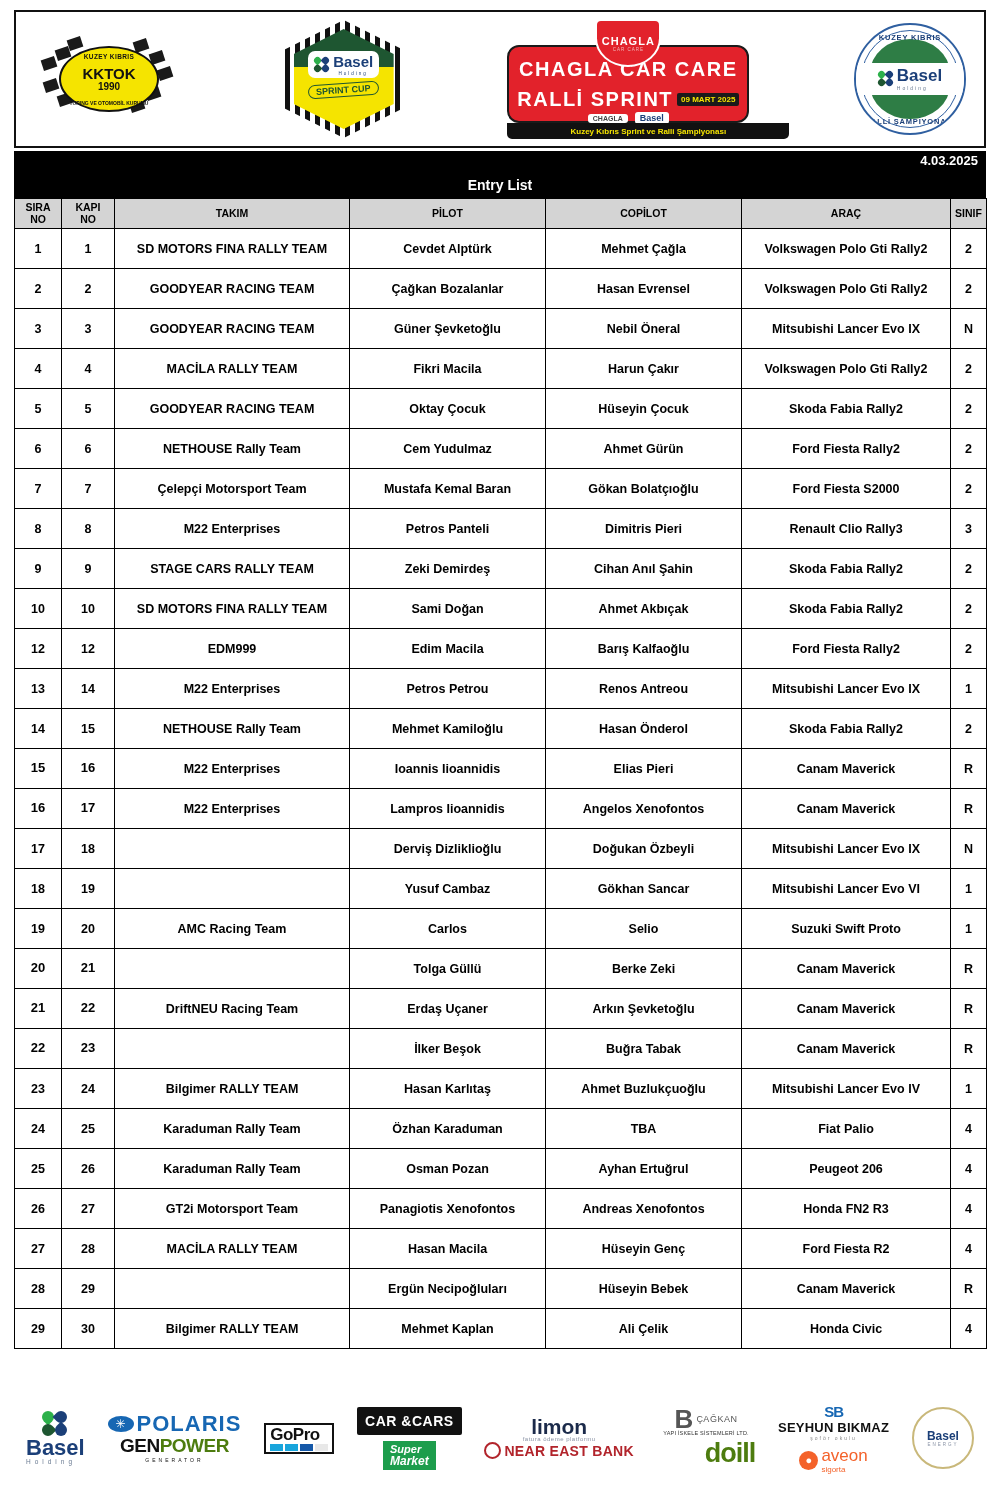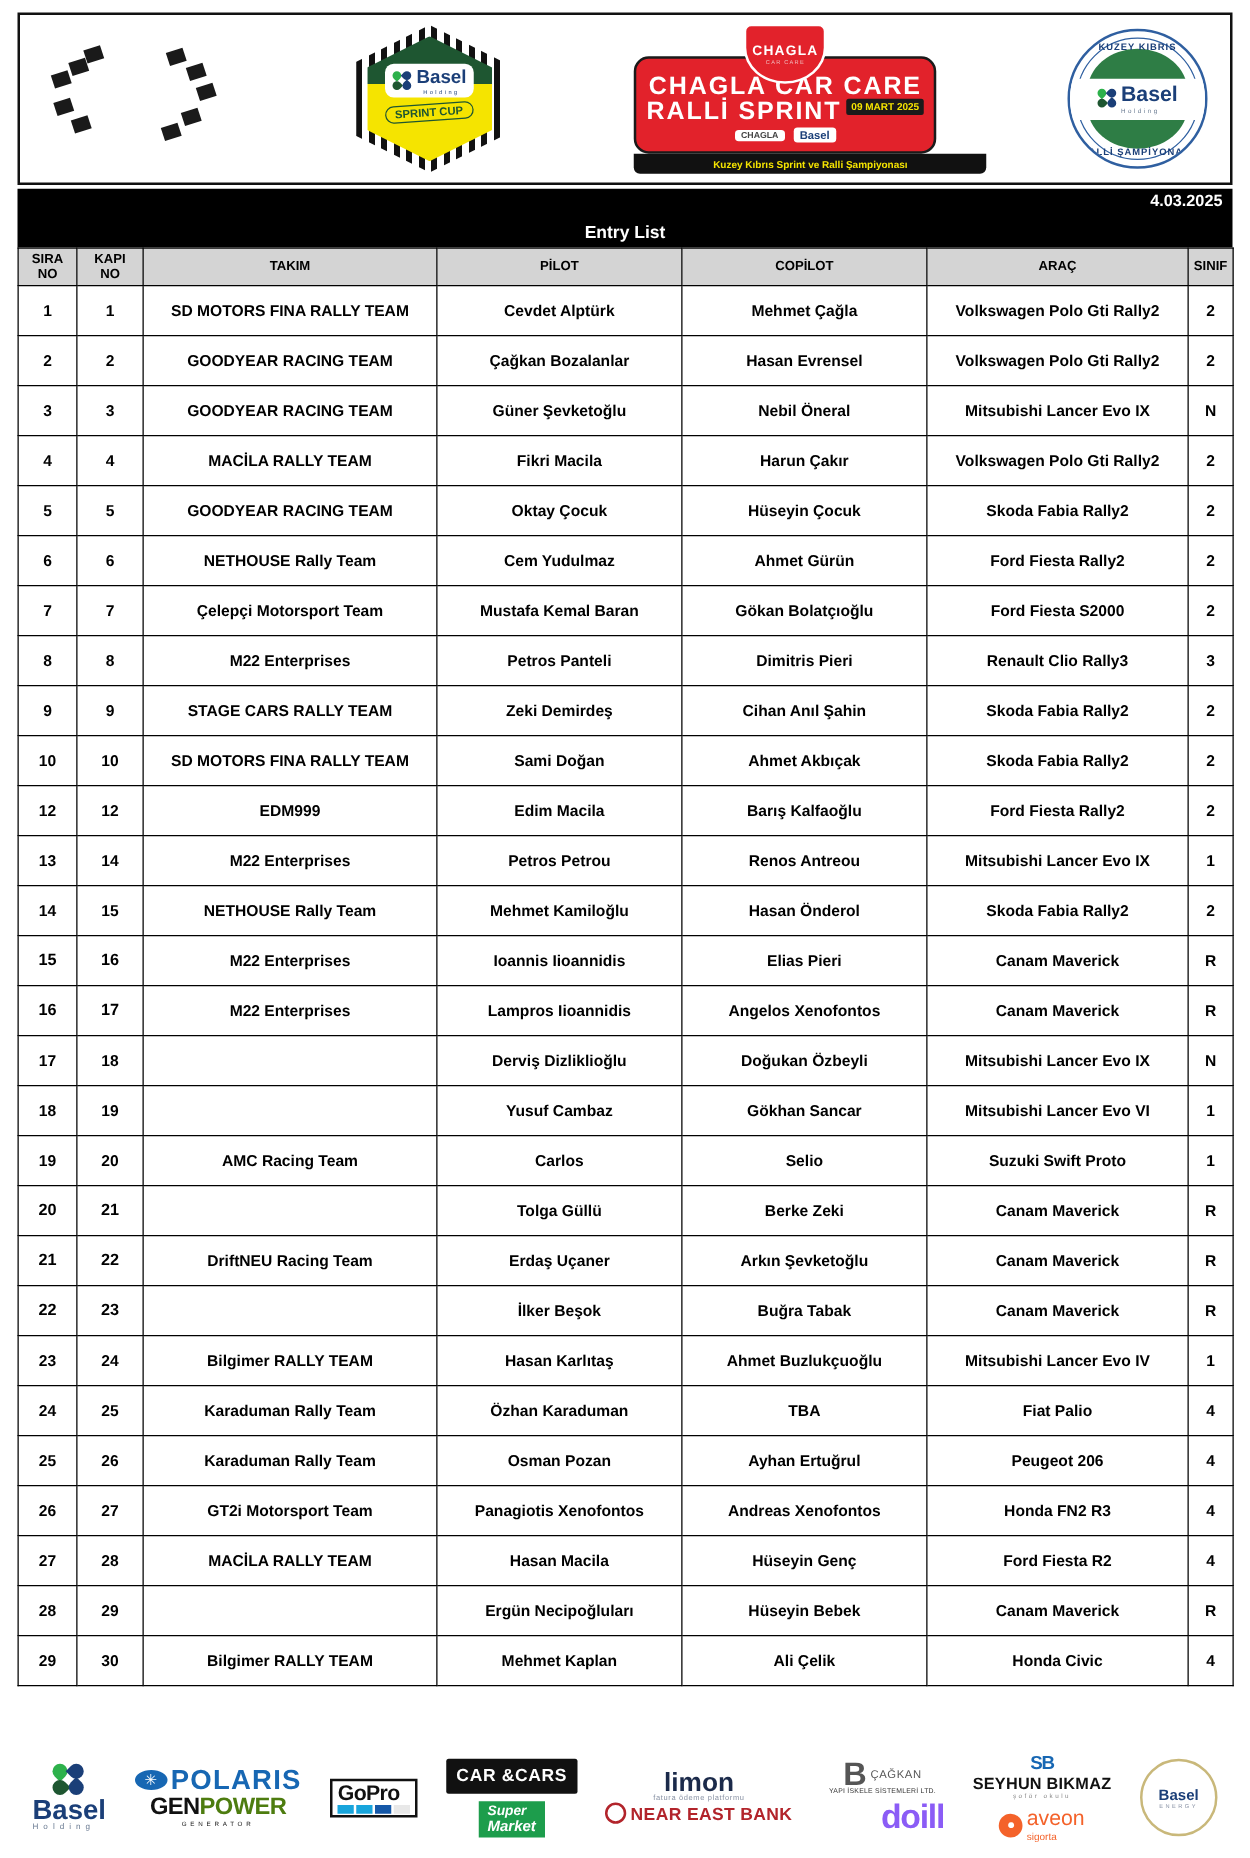--- a/index.html
+++ b/index.html
@@ -77,21 +77,21 @@
     display:flex; flex-direction:column; align-items:center; justify-content:center;
   }
   .chagla .shield .ch-t { font-size:11px; font-weight:bold; color:#fff; letter-spacing:1px; }
   .chagla .shield .ch-s { font-size:4.5px; color:#f0b8ba; letter-spacing:1px; }
   .chagla .plate {
     position:absolute; left:4px; top:26px; width:242px; height:78px;
     background:#e2222b; border-radius:12px; border:2px solid #1a1a1a;
     display:flex; flex-direction:column; align-items:center; padding-top:12px;
   }
   .cg-l1 { font-size:20px; font-weight:bold; color:#fff; letter-spacing:1.5px; line-height:1; }
-  .cg-l2row { display:flex; align-items:flex-start; gap:4px; margin-top:0; }
+  .cg-l2row { display:flex; align-items:center; gap:4px; margin-top:10px; }
   .cg-l2 { font-size:20px; font-weight:bold; color:#fff; letter-spacing:1.5px; line-height:1; }
   .cg-date { background:#1a1a1a; color:#f5e400; font-size:8px; font-weight:bold; padding:2px 4px; border-radius:2px; }
   .cg-logos { display:flex; align-items:center; gap:7px; margin-top:3px; }
   .cg-chip { background:#fff; border-radius:3px; padding:1px 5px; font-size:7px; font-weight:bold; color:#444; display:flex; align-items:center; gap:2px; }
   .cg-chip2 { background:#fff; border-radius:3px; padding:1px 5px; font-size:9px; font-weight:bold; color:#1b3f78; display:flex; align-items:center; gap:2px; }
   .cg-bottom {
     position:absolute; left:4px; bottom:0; width:282px; height:16px;
     background:#111; border-radius:0 0 5px 5px;
     display:flex; align-items:center; justify-content:center; gap:4px;
   }
@@ -195,21 +195,21 @@
 
   .carcars { background:#111; padding:5px 8px; border-radius:2px; }
   .carcars-t { font-size:14px; font-weight:bold; color:#fff; letter-spacing:.5px; }
   .supermkt { background:#1d9d4c; padding:3px 7px; }
   .sm-t1 { font-size:11px; font-weight:bold; color:#fff; font-style:italic; line-height:1; }
   .sm-t2 { font-size:12px; font-weight:bold; color:#fff; font-style:italic; line-height:1; }
 
   .cagkan-b { font-size:26px; font-weight:bold; color:#555; line-height:.8; }
   .cagkan-n { font-size:9px; color:#555; letter-spacing:.5px; }
   .cagkan-s { font-size:5.5px; color:#333; letter-spacing:.2px; }
-  .doill { font-size:27px; font-weight:bold; color:#8b5cf6; letter-spacing:-1px; line-height:1;margin-left:48px; }
+  .doill { font-size:27px; font-weight:bold; color:#4d7c0f; letter-spacing:-1px; line-height:1;margin-left:48px; }
 
   .sb-logo { font-size:15px; font-weight:bold; color:#1767b3; letter-spacing:-1px; }
   .sb-name { font-size:13px; font-weight:bold; color:#111; letter-spacing:.2px; }
   .sb-sub { font-size:5px; color:#888; letter-spacing:2px; }
   .aveon-c { width:19px; height:19px; border-radius:50%; background:#f4622a; display:flex; align-items:center; justify-content:center; color:#fff; font-size:11px; }
   .aveon-t { font-size:17px; color:#f4622a; line-height:1; }
   .aveon-s { font-size:8px; color:#f4622a; }
 
   .benergy { width:62px; height:62px; border-radius:50%; border:2px solid #c9b87a; display:flex; flex-direction:column; align-items:center; justify-content:center; }
   .be-t { font-size:12px; font-weight:bold; color:#1b3f78; line-height:1; }
@@ -228,20 +228,26 @@
           <span class="chk" style="left:8px;  top:34px;"></span>
           <span class="chk" style="left:22px; top:24px;"></span>
           <span class="chk" style="left:10px; top:56px;"></span>
           <span class="chk" style="left:24px; top:70px;"></span>
           <span class="chk" style="left:34px; top:14px;"></span>
           <span class="chk" style="left:100px;top:16px;"></span>
           <span class="chk" style="left:116px;top:28px;"></span>
           <span class="chk" style="left:124px;top:44px;"></span>
           <span class="chk" style="left:112px;top:64px;"></span>
           <span class="chk" style="left:96px; top:76px;"></span>
+        </div>
+        <div class="oval">
+          <div class="arc-top">KUZEY KIBRIS</div>
+          <div class="kk-main">KKTOK</div>
+          <div class="kk-year">1990</div>
+          <div class="arc-bot">TURING VE OTOMOBİL KURUMU</div>
         </div>
       </div>
     </div>
 
     <div class="logo-slot">
       <div class="sprintcup">
         <div class="inner">
           <div class="sc-white">
             <span class="clover">
               <i style="background:#2db14b; left:0;  top:0;   transform:rotate(-45deg);"></i>

